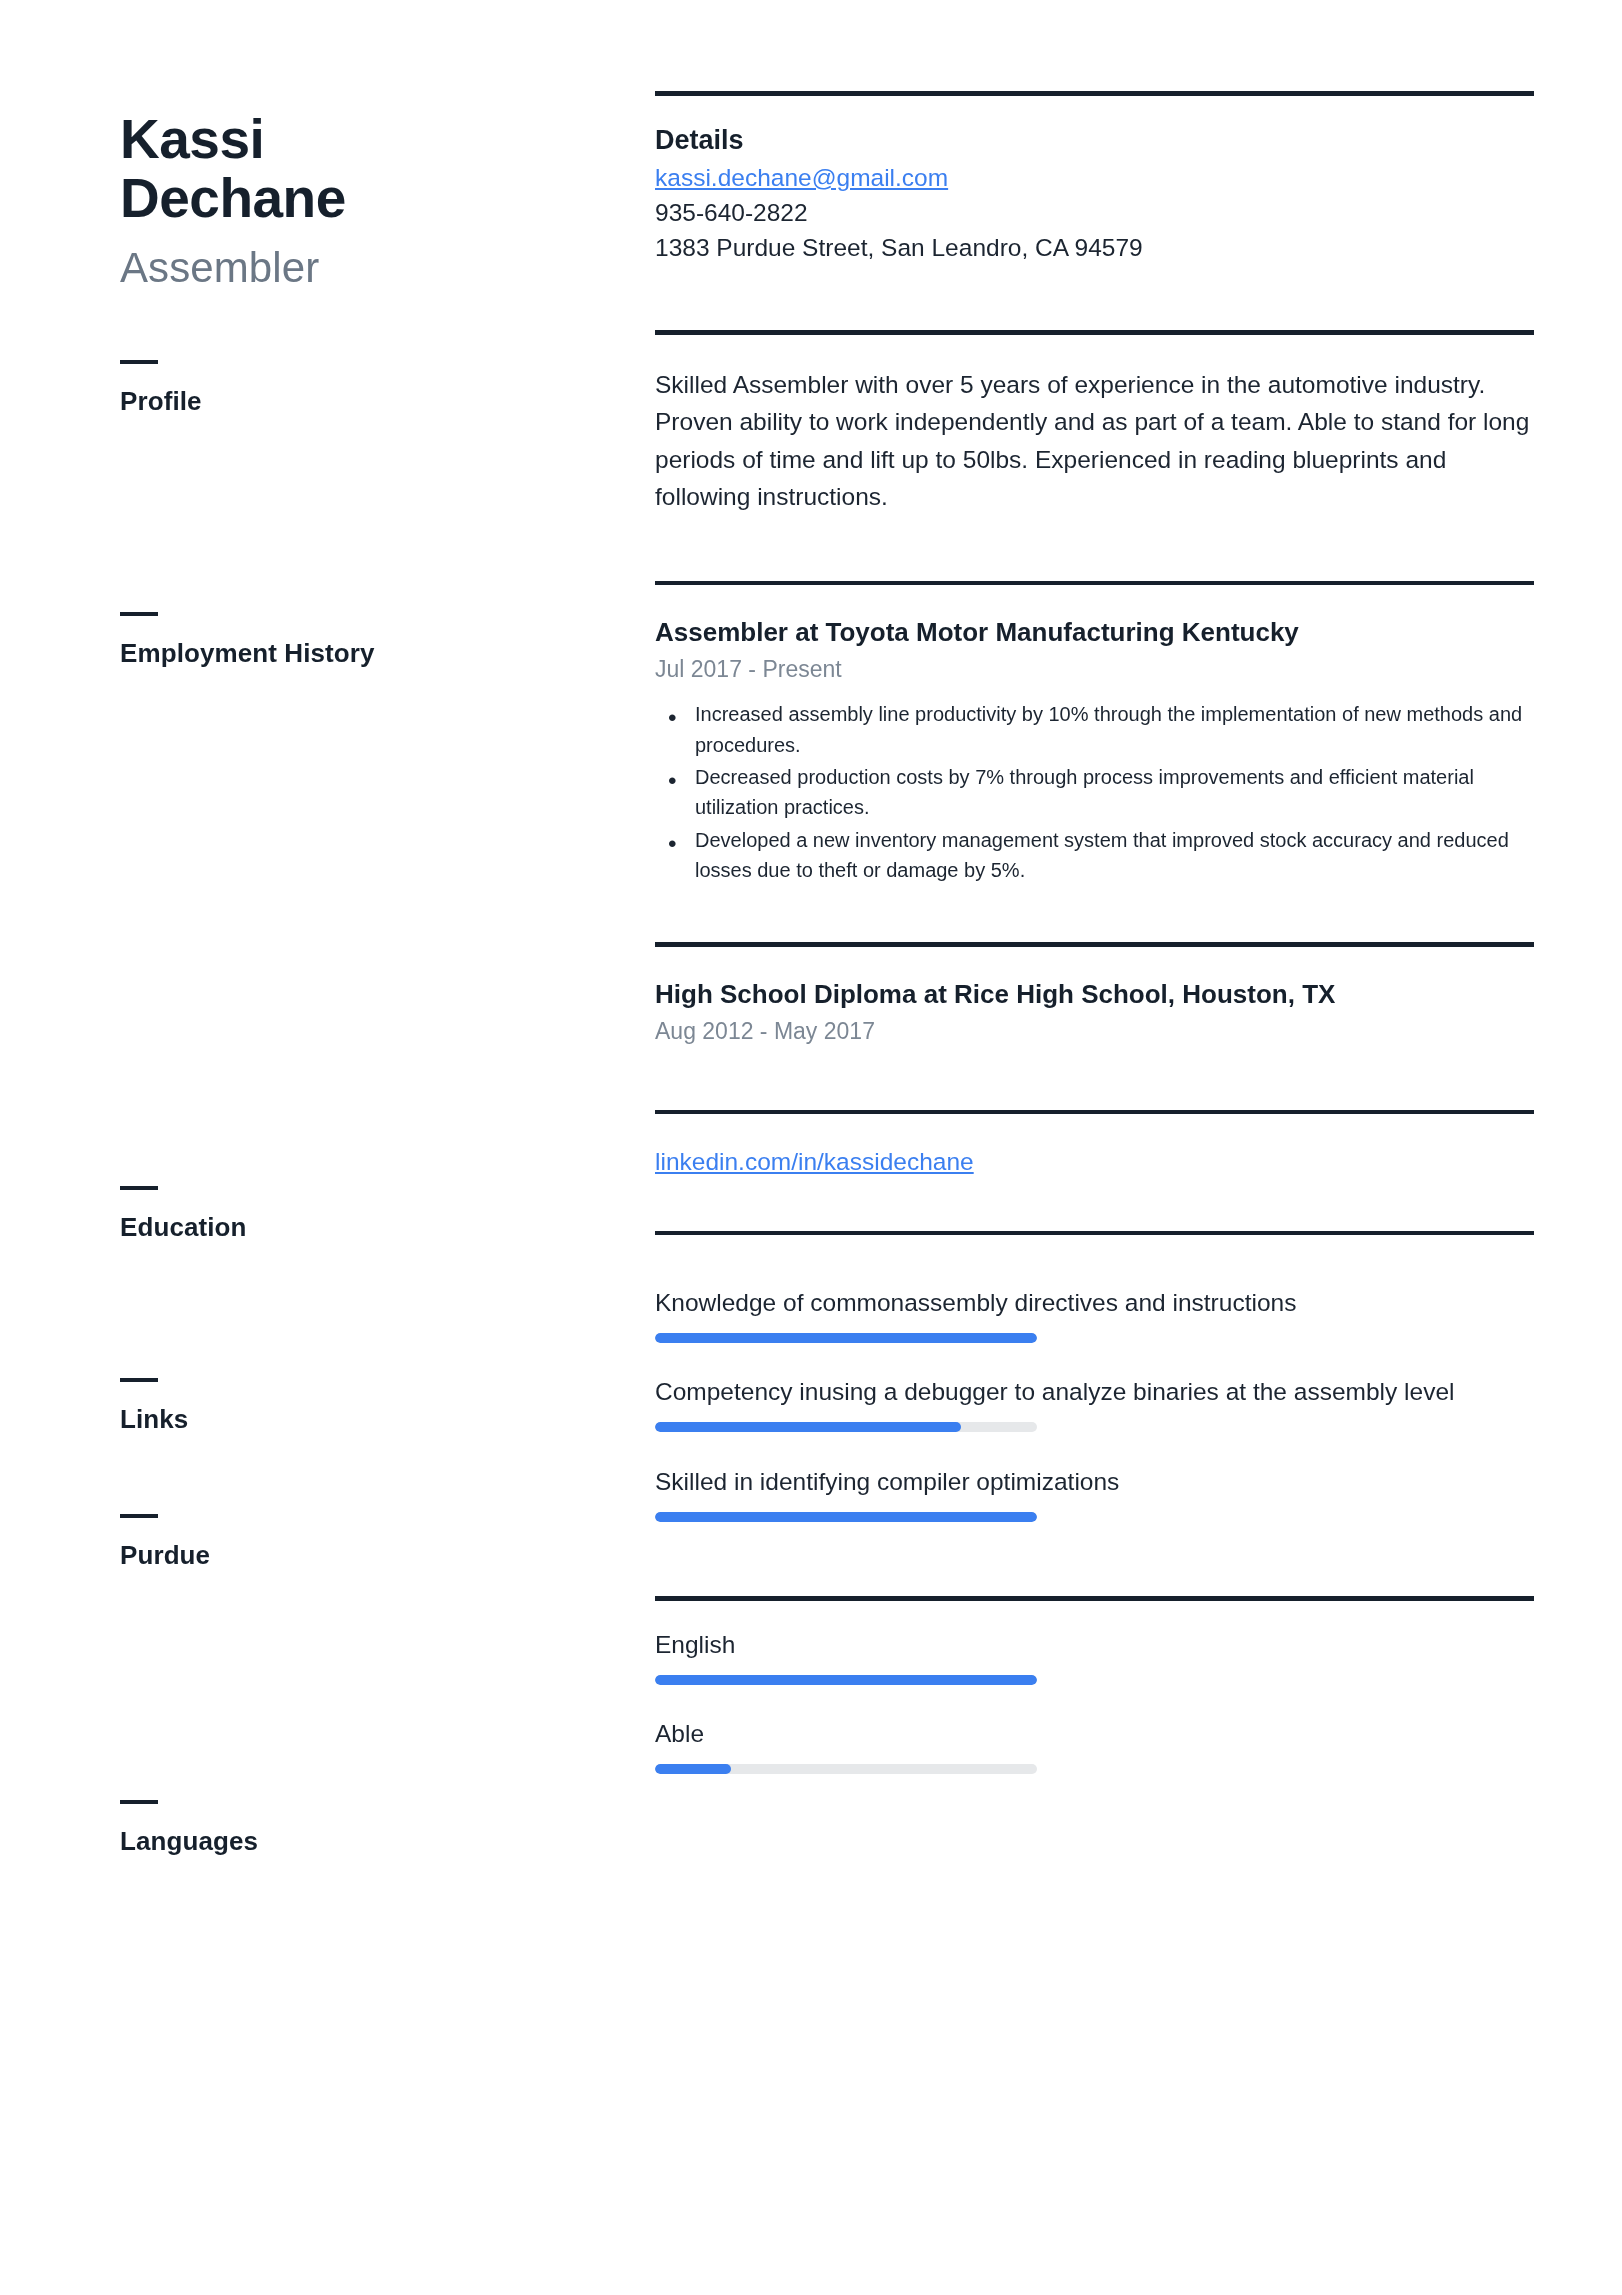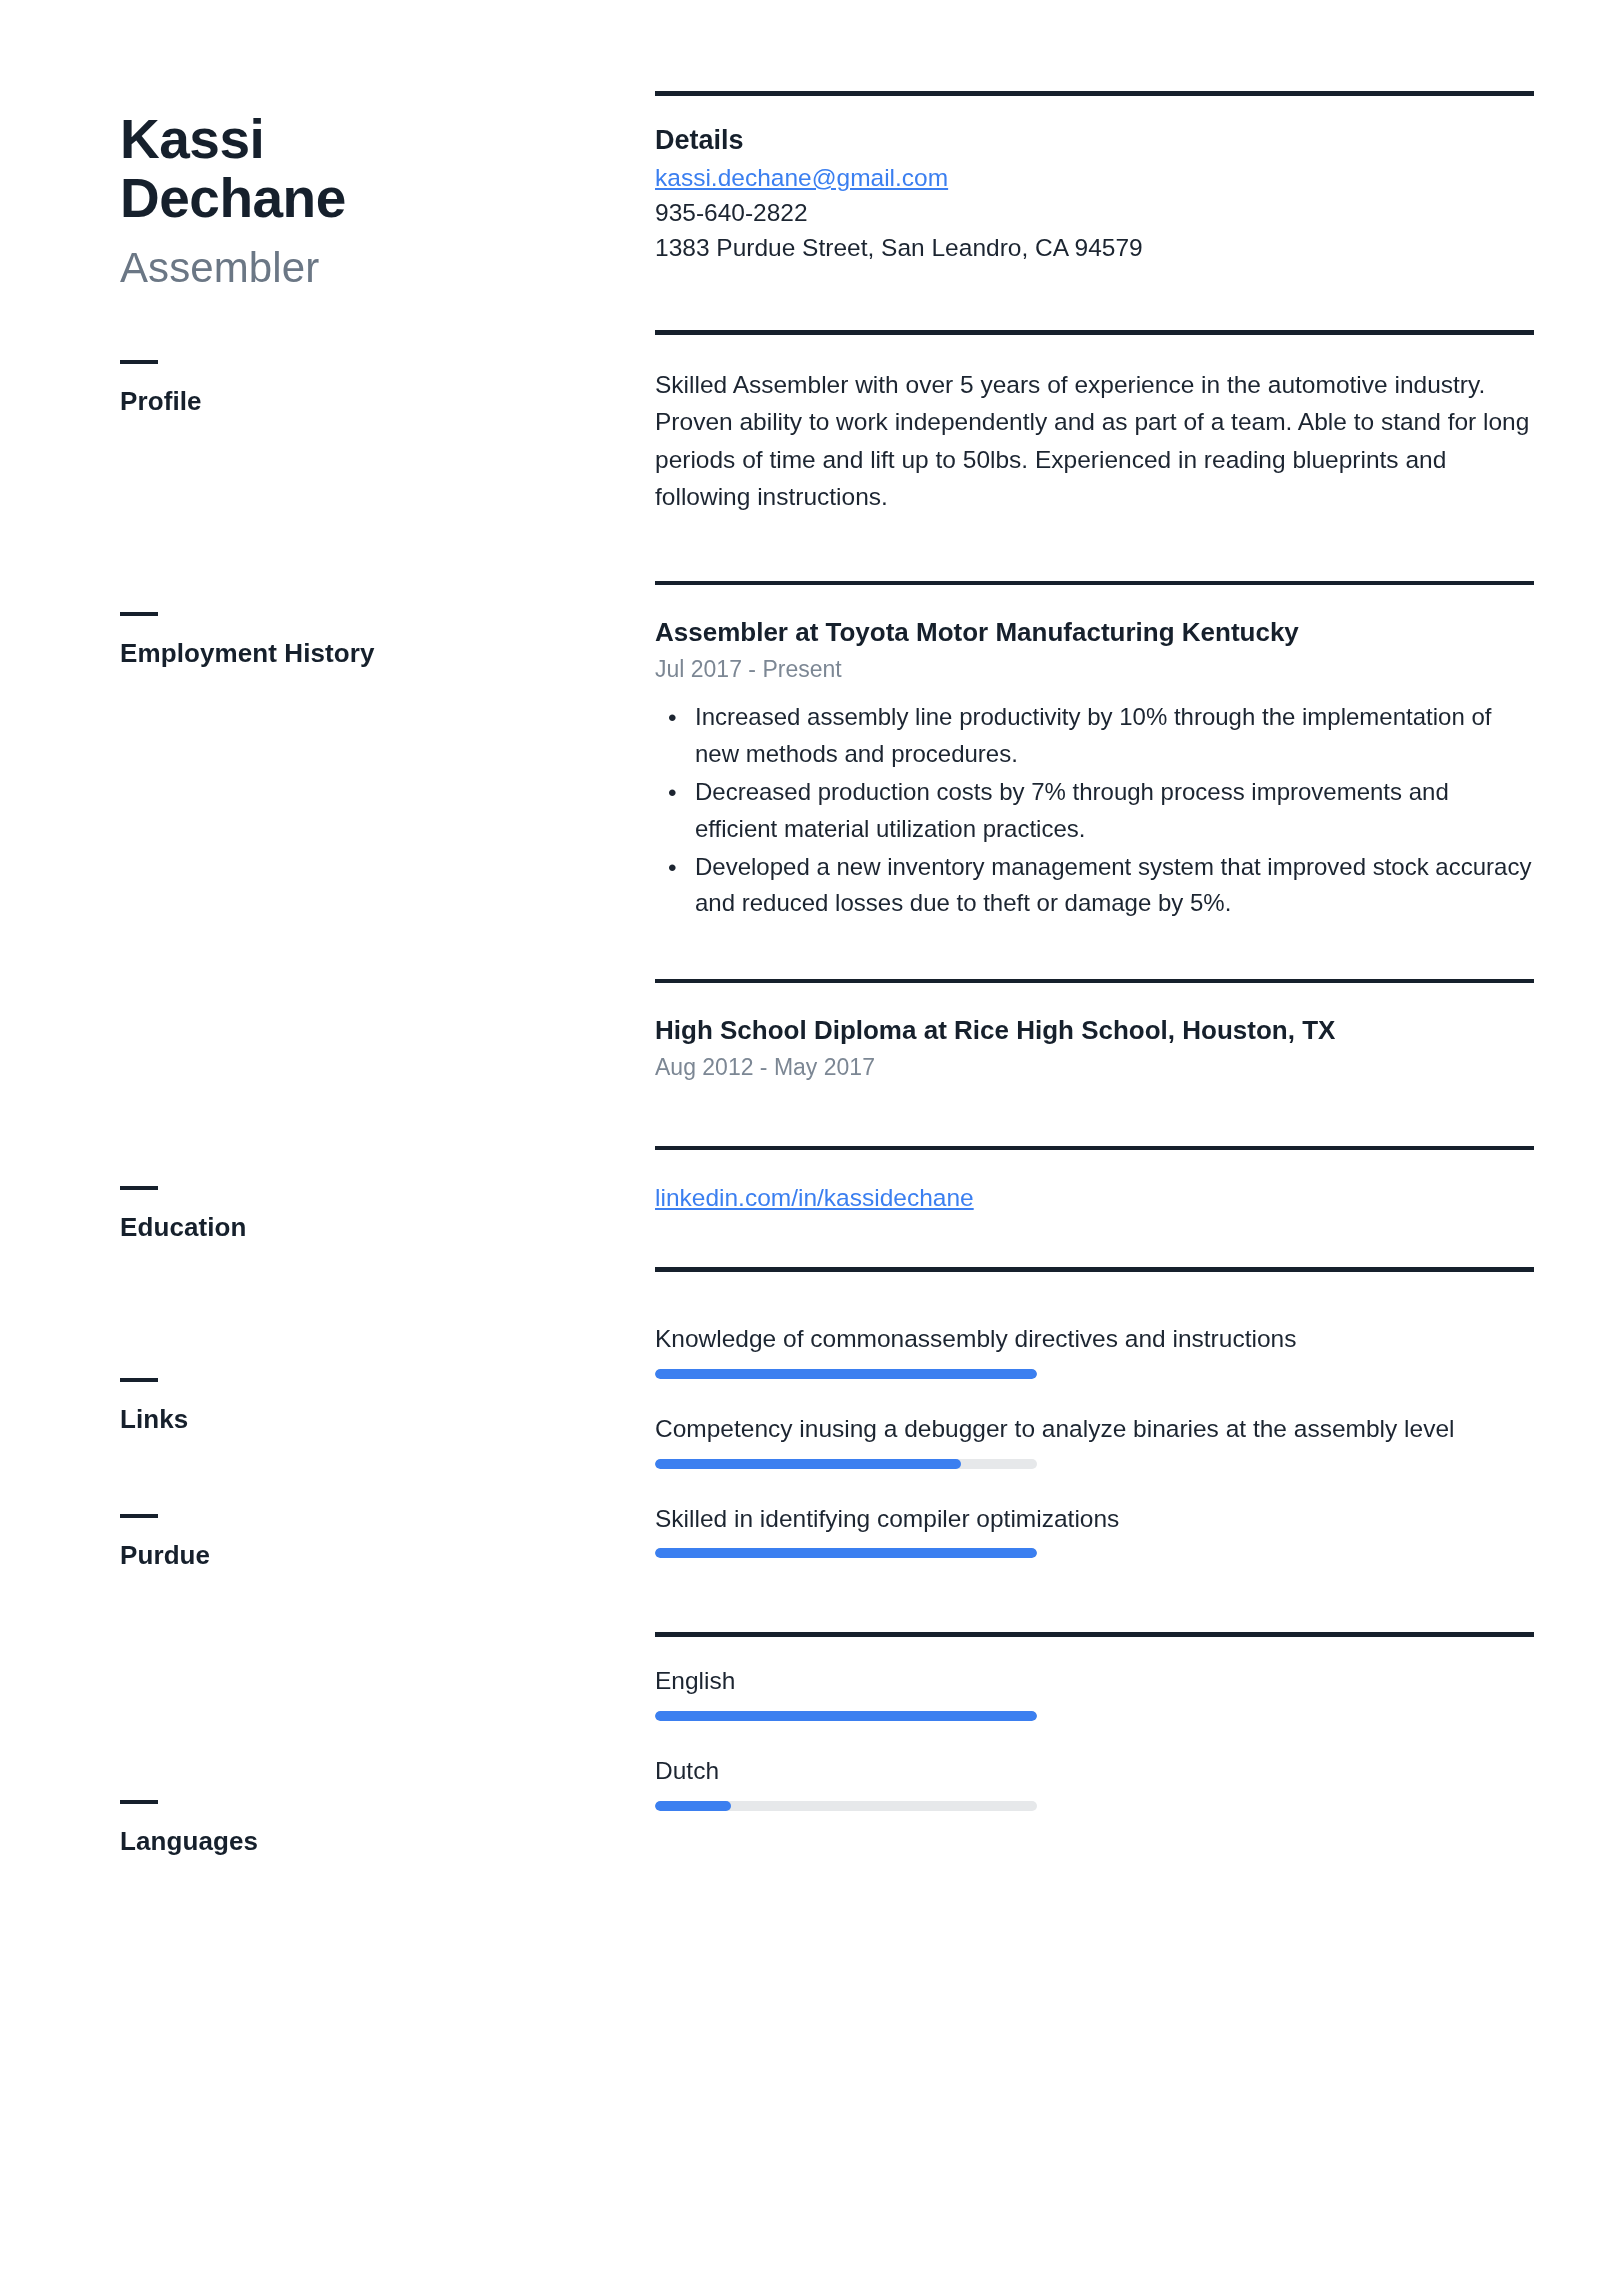--- a/index.html
+++ b/index.html
@@ -133,21 +133,21 @@
     margin-top: 7.3px;
   }
 
   ul.bullets {
     margin: 16.4px 0 0 0;
     padding-left: 40px;
     list-style: none;
   }
 
   ul.bullets li {
-    font-size: 24px;
+    font-size: 20px;
     line-height: 1.52;
     color: #1c2531;
     position: relative;
     margin-bottom: 1.8px;
   }
 
   ul.bullets li::before {
     content: "•";
     position: absolute;
     left: -27px;
@@ -331,21 +331,21 @@
 
       <div class="bar-item">
         <div class="bar-label">English</div>
         <div class="bar-track">
           <div class="bar-fill" style="width: 100%;"></div>
         </div>
       </div>
       <div class="sp-26"></div>
 
       <div class="bar-item">
-        <div class="bar-label">Dutch</div>
+        <div class="bar-label">Able</div>
         <div class="bar-track">
           <div class="bar-fill" style="width: 20%;"></div>
         </div>
       </div>
     </div>
 
   </div>
 </div>
 
 

